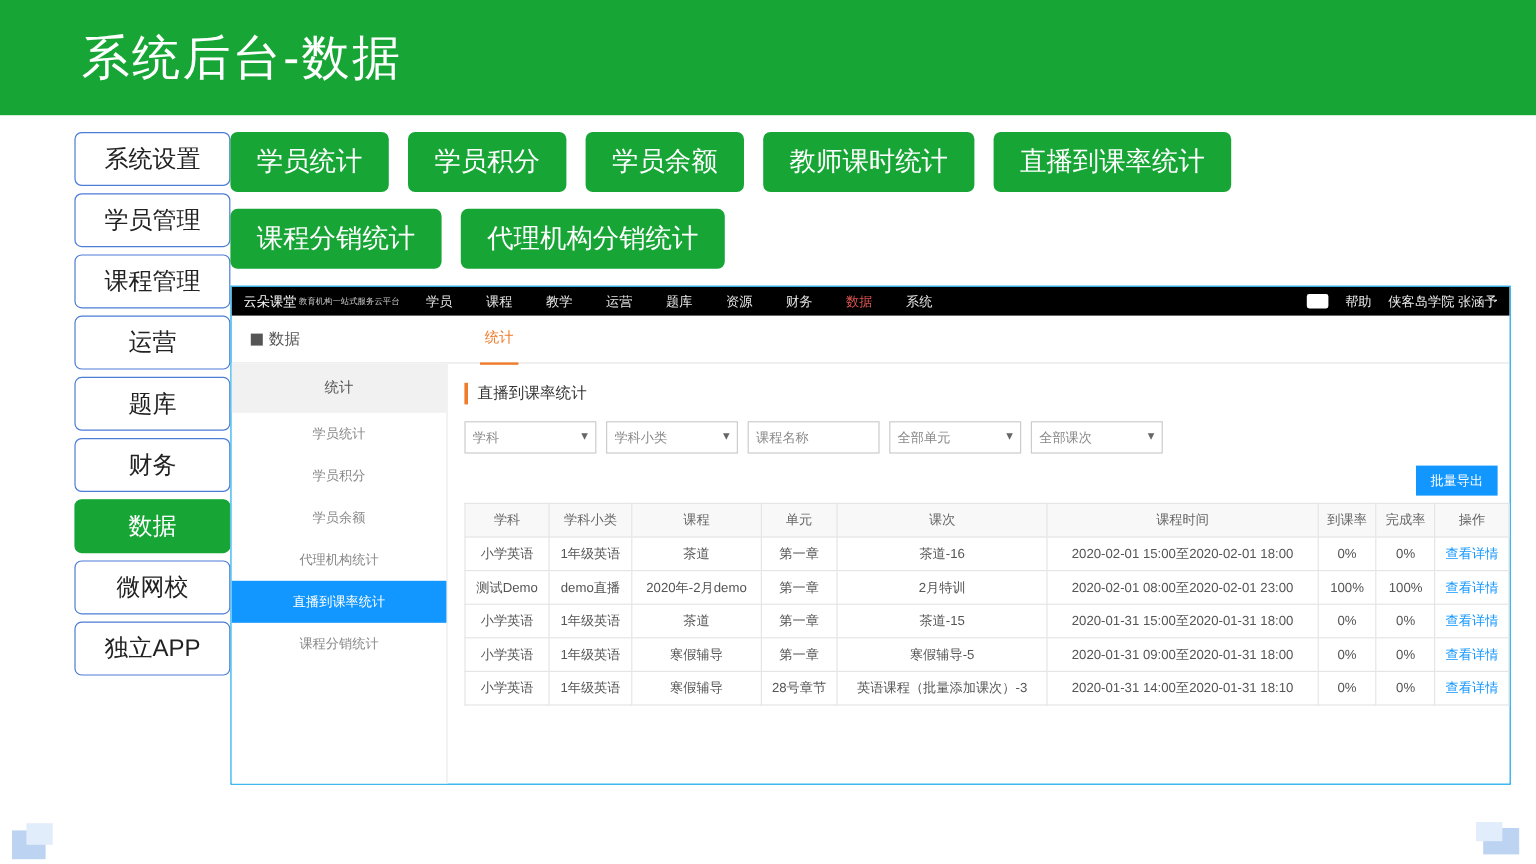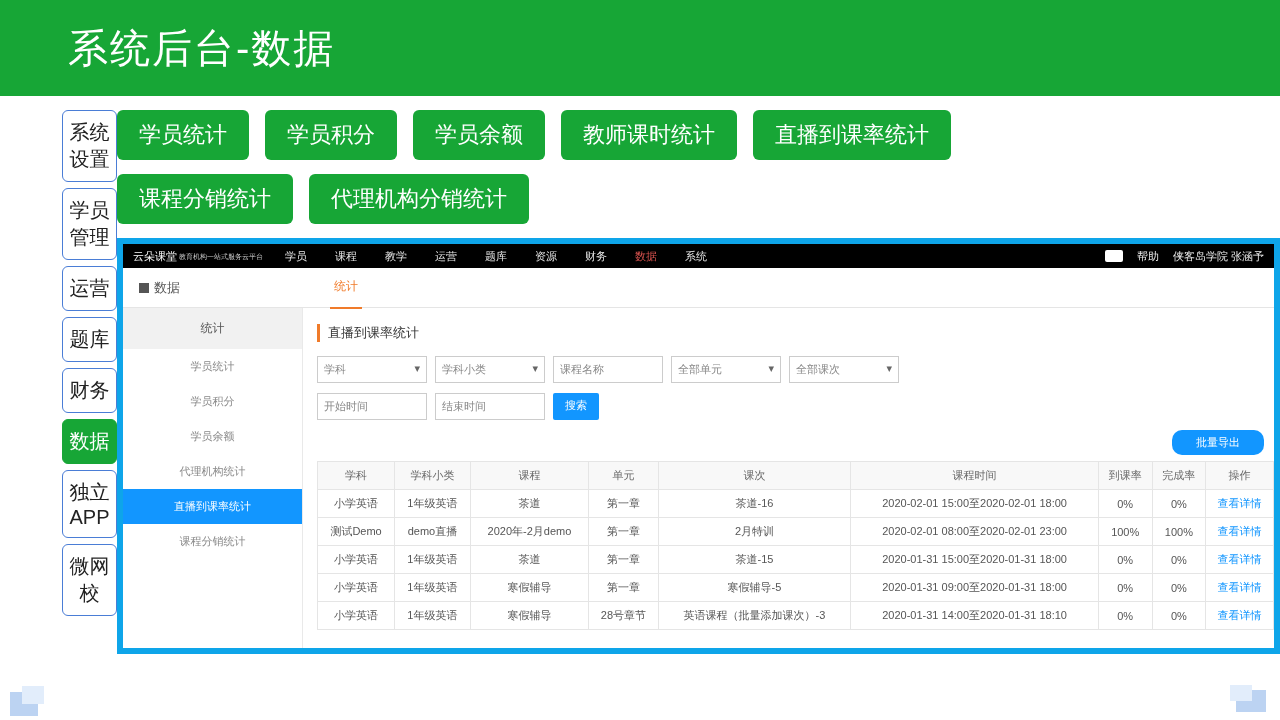--- a/index.html
+++ b/index.html
@@ -6,21 +6,21 @@
 body{background:#fff;width:1280px;height:720px;overflow:hidden;position:relative}
 .top-banner{background:#17a636;height:96px;display:flex;align-items:center;padding-left:68px}
 .top-banner h1{color:#fff;font-size:40px;font-weight:400;letter-spacing:2px}
 .outer-layout{display:flex;padding:14px 0 0 62px}
 .left-nav{display:flex;flex-direction:column;gap:6px;width:130px}
 .nav-box{border:1px solid #4a7dd6;border-radius:6px;padding:8px 6px;text-align:center;font-size:20px;color:#222;background:#fff}
 .nav-box.active{background:#17a636;color:#fff;border-color:#17a636}
 .right-area{flex:1}
 .pill-row{display:flex;gap:16px;flex-wrap:wrap;margin-bottom:14px}
 .pill{background:#17a636;color:#fff;border-radius:6px;font-size:22px;padding:10px 22px;white-space:nowrap}
-.panel{border:6px solid #0ea5e9;background:#fff;width:1163px;height:416px;overflow:hidden;font-size:12px}
+.panel{border:1px solid #0ea5e9;background:#fff;width:1067px;height:416px;overflow:hidden;font-size:12px}
 .p-top{background:#000;color:#fff;height:24px;display:flex;align-items:center;padding:0 10px;gap:14px}
 .p-logo{color:#fff;font-size:11px;display:flex;align-items:center;gap:2px}
 .p-logo .sub{font-size:7px;line-height:7px;color:#ccc}
 .p-menu{display:flex;gap:28px;font-size:11px;margin-left:8px}
 .p-menu span{color:#e6e6e6}
 .p-menu .hot{color:#d9534f}
 .p-top .spacer{flex:1}
 .p-top .help,.p-top .user{font-size:11px;color:#eee}
 .mail{width:18px;height:12px;background:#fff;border-radius:2px;position:relative}
 .sub-bar{height:40px;border-bottom:1px solid #e5e5e5;display:flex;align-items:center;padding:0 16px;gap:20px}
@@ -34,47 +34,48 @@
 .side .item.on{background:#1296ff;color:#fff}
 .main{flex:1;padding:10px 0 0 14px}
 .section-title{border-left:3px solid #f07b2a;padding-left:8px;font-size:13px;color:#333;margin:6px 0 14px 0}
 .filters{display:flex;gap:8px;margin-bottom:10px}
 .sel,.inp{border:1px solid #ccc;font-size:11px;color:#888;padding:5px 6px;background:#fff;position:relative}
 .sel{width:110px}
 .sel::after{content:"▾";position:absolute;right:6px;color:#666}
 .inp{width:110px}
 .btn-search{background:#1296ff;color:#fff;font-size:11px;padding:5px 12px;border-radius:2px}
 .export-row{display:flex;justify-content:flex-end;padding-right:10px;margin:6px 0}
-.btn-export{background:#1296ff;color:#fff;font-size:11px;padding:5px 24px;border-radius:10px}
+.btn-export{background:#1296ff;color:#fff;font-size:11px;padding:5px 12px;border-radius:0}
 table{width:100%;border-collapse:collapse;font-size:11px}
 th,td{border:1px solid #e5e5e5;text-align:center;padding:6px 4px;color:#555}
 th{background:#f8f8f8;font-weight:400;color:#666}
 .link{color:#1296ff}
 .deco1{position:absolute;left:10px;bottom:4px;width:28px;height:24px;background:#bcd3f2}
 .deco1::before{content:"";position:absolute;right:-6px;top:-6px;width:22px;height:18px;background:#e2edfb}
 .deco2{position:absolute;right:14px;bottom:8px;width:30px;height:22px;background:#bcd3f2}
 .deco2::before{content:"";position:absolute;left:-6px;top:-5px;width:22px;height:16px;background:#e2edfb}
 </style>
 </head>
 <body>
 
 <div class="top-banner">
   <h1>系统后台-数据</h1>
 </div>
 
 <div class="outer-layout">
   <div class="left-nav" id="left-nav">
       <div class="nav-box">系统设置</div>
       <div class="nav-box">学员管理</div>
+      <div class="nav-box">课程管理</div>
       <div class="nav-box">运营</div>
       <div class="nav-box">题库</div>
       <div class="nav-box">财务</div>
       <div class="nav-box active">数据</div>
+      <div class="nav-box">微网校</div>
       <div class="nav-box">独立APP</div>
-      <div class="nav-box">微网校</div>
     </div>
 
   <div class="right-area">
     <div class="pill-row" id="pills1">
         <div class="pill">学员统计</div>
         <div class="pill">学员积分</div>
         <div class="pill">学员余额</div>
         <div class="pill">教师课时统计</div>
         <div class="pill">直播到课率统计</div>
       </div>
@@ -130,25 +131,20 @@
         <div class="main">
           <div class="section-title">直播到课率统计</div>
 
           <div class="filters">
             <div class="sel">学科</div>
             <div class="sel">学科小类</div>
             <div class="inp">课程名称</div>
             <div class="sel">全部单元</div>
             <div class="sel">全部课次</div>
           </div>
-          <div class="filters">
-            <div class="inp">开始时间</div>
-            <div class="inp">结束时间</div>
-            <div class="btn-search">搜索</div>
-          </div>
 
           <div class="export-row">
             <div class="btn-export">批量导出</div>
           </div>
 
           <table>
             <thead>
                 <tr id="thead-row">
                   <th>学科</th>
                   <th>学科小类</th>

